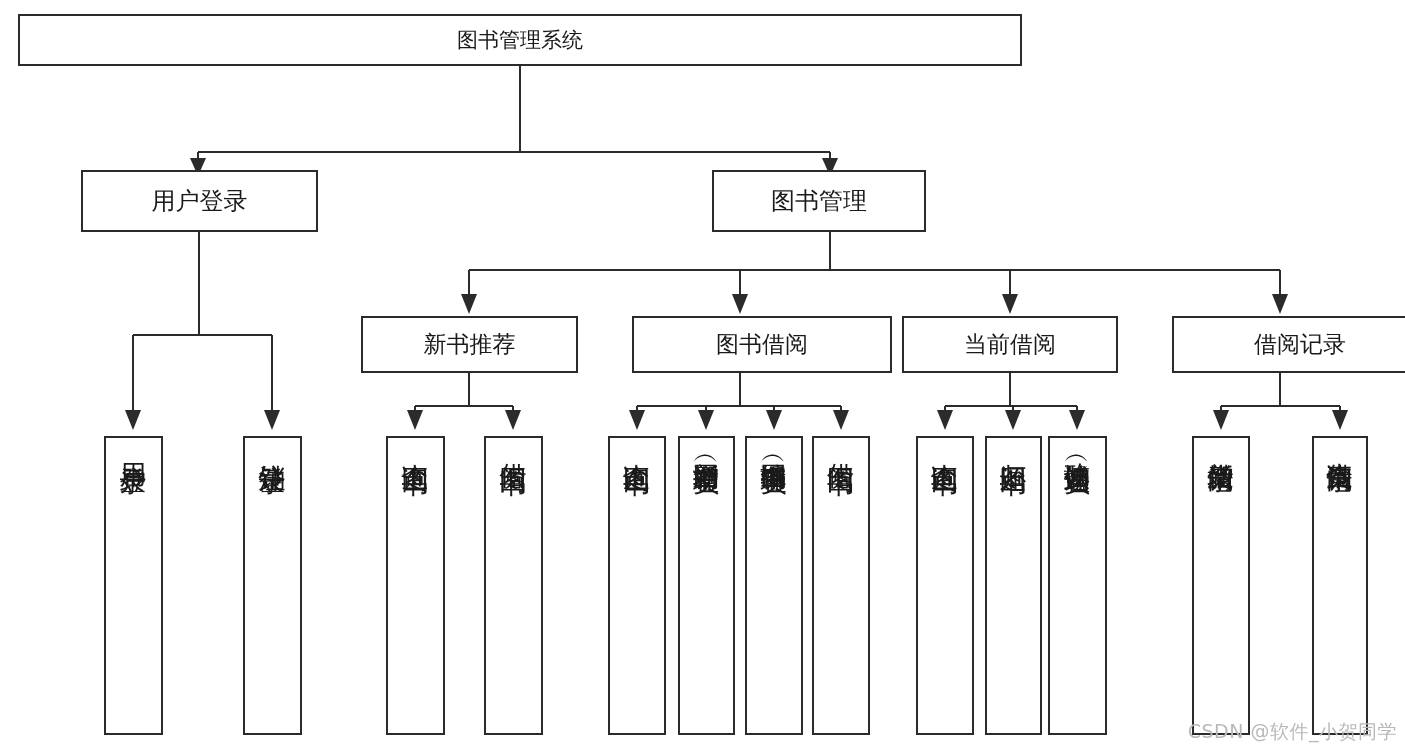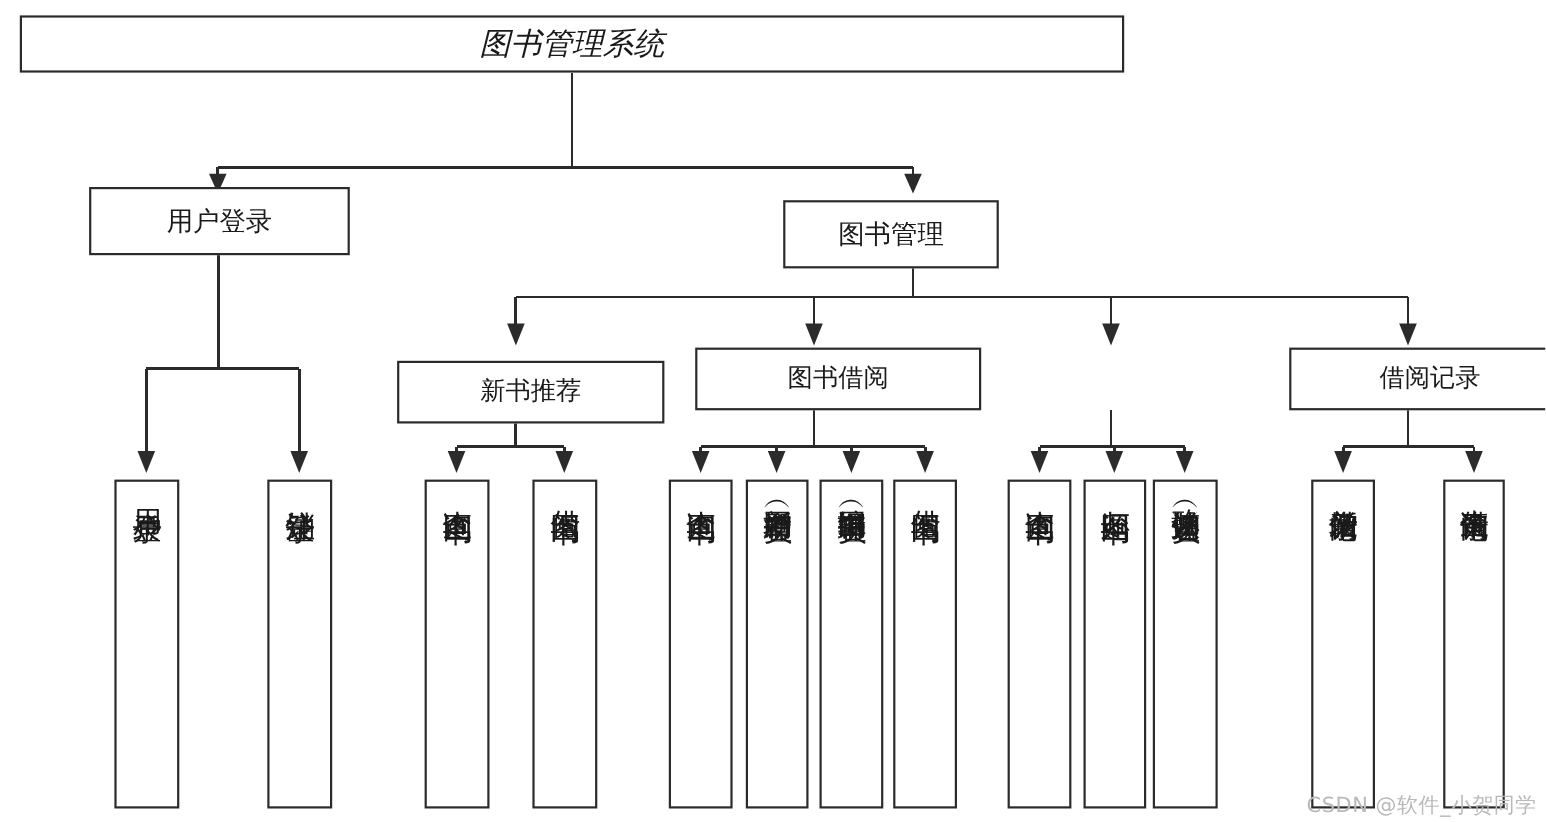--- a/index.html
+++ b/index.html
@@ -43,21 +43,21 @@
     z-index:3;
   }
   .node .lbl{
     display:block;
     text-align:center;
     line-height:1.18;
     color:#1a1a1a;
     white-space:nowrap;
   }
   
-  .node.root .lbl{ font-size:28px;font-style:italic; }
+  .node.root .lbl{ font-size:21px; }
   
   .node.h2 .lbl{ font-size:24px; }
   .node.h3 .lbl{ font-size:23px; }
   
   .node.leaf{
     align-items:flex-start;
     justify-content:center;
     padding-top:4px;
   }
   .node.leaf .lbl{
@@ -164,32 +164,35 @@
   </svg>
 
   <div class="node root" style="left:18px; top:14px; width:1004px; height:52px;">
     <span class="lbl">图书管理系统</span>
   </div>
 
   <div class="node h2" style="left:81px; top:170px; width:237px; height:62px;">
     <span class="lbl">用户登录</span>
   </div>
 
-  <div class="node h2" style="left:712px; top:182px; width:196px; height:62px;">
+  <div class="node h2" style="left:712px; top:170px; width:214px; height:62px;font-family:Liberation Serif, serif;">
     <span class="lbl">图书管理</span>
   </div>
 
-  <div class="node h3" style="left:361px; top:328px; width:243px; height:57px;">
+  <div class="node h3" style="left:361px; top:316px; width:217px; height:57px;">
     <span class="lbl">新书推荐</span>
   </div>
 
   <div class="node h3" style="left:632px; top:316px; width:260px; height:57px;">
     <span class="lbl">图书借阅</span>
   </div>
 
+  <div class="node h3" style="left:902px; top:316px; width:216px; height:57px;">
+    <span class="lbl">当前借阅</span>
+  </div>
 
   <div class="node h3" style="left:1172px; top:316px; width:256px; height:57px;">
     <span class="lbl">借阅记录</span>
   </div>
 
   <div class="node leaf" style="left:104px; top:436px; width:59px; height:299px;">
     <span class="lbl">用户登录</span>
   </div>
 
   <div class="node leaf" style="left:243px; top:436px; width:59px; height:299px;">

